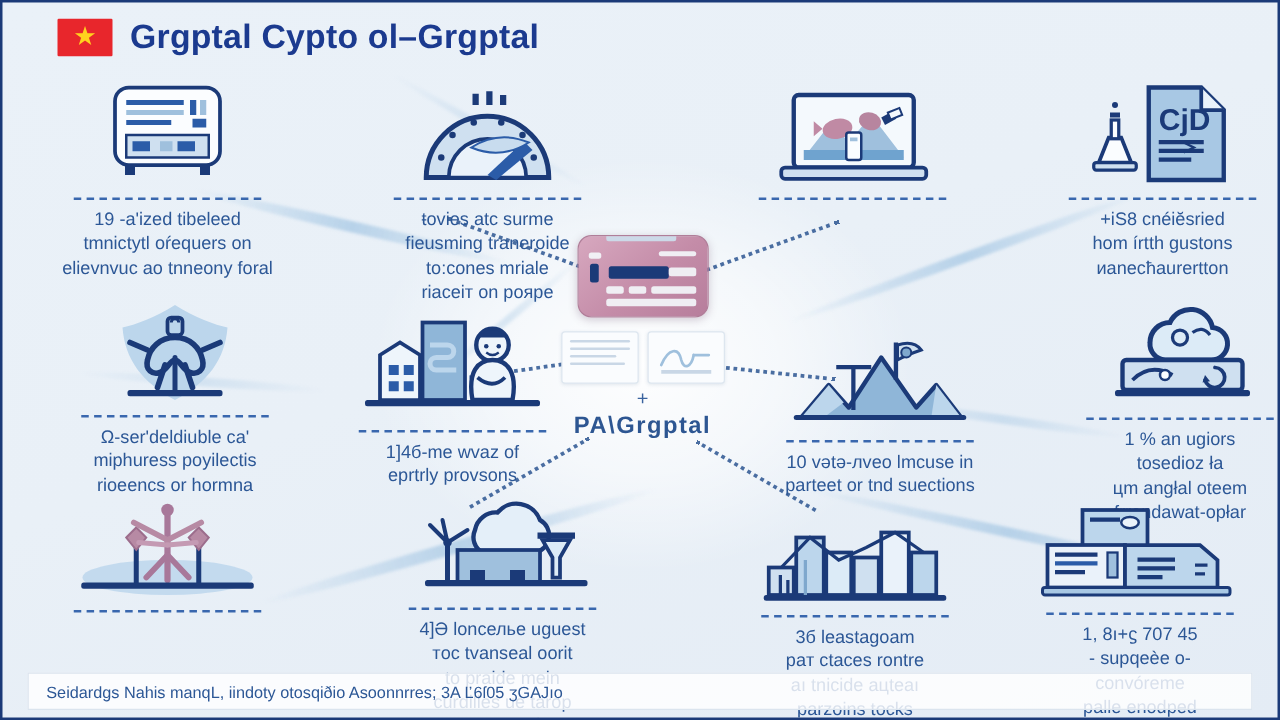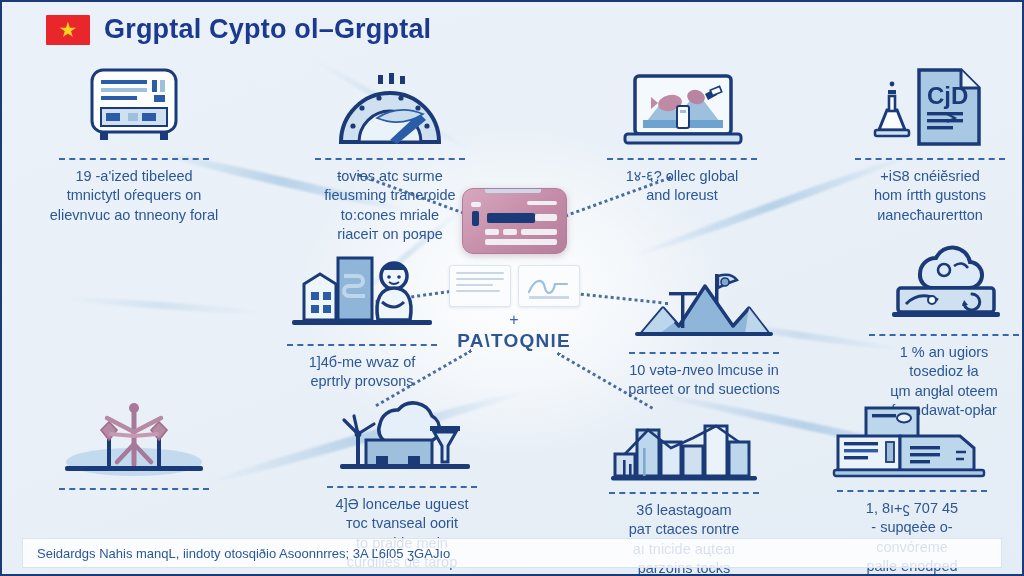--- a/index.html
+++ b/index.html
@@ -142,21 +142,21 @@
       <div class="mini-card">
         <svg width="48" height="30" viewBox="0 0 48 30">
           <path d="M4 20 C10 6, 18 6, 20 16 C22 24, 28 22, 30 12" stroke="#9fc0dd" stroke-width="2.2" fill="none" stroke-linecap="round"></path>
           <path d="M30 12 L42 12" stroke="#9fc0dd" stroke-width="2.2" stroke-linecap="round"></path>
           <rect x="4" y="24" width="40" height="3" fill="#c9d7e6"></rect>
         </svg>
       </div>
     </div>
 
     <div class="hub-plus">+</div>
-    <div class="hub-label">PA\TOQNlE</div>
+    <div class="hub-label">PA\Grgptal</div>
   </div>
 
   <div class="node" style="left:22px;top:58px;">
     <div class="icon">
       <svg width="120" height="86" viewBox="0 0 120 86">
         <rect x="18" y="4" width="84" height="62" rx="11" fill="#fbfdff" stroke="#1b3a78" stroke-width="3"></rect>
         <rect x="27" y="14" width="46" height="4" fill="#2b5ca8"></rect>
         <rect x="27" y="22" width="46" height="4" fill="#9fc0dd"></rect>
         <rect x="27" y="30" width="36" height="4" fill="#2b5ca8"></rect>
         <rect x="78" y="14" width="5" height="12" fill="#2b5ca8"></rect>
@@ -211,22 +211,20 @@
         <path d="M41 33 L34 27 L34 39 Z" fill="#c08aa4"></path>
         <ellipse cx="79" cy="27" rx="9" ry="7" fill="#b7859f" transform="rotate(16 79 27)"></ellipse>
         <path d="M88 24 L97 19 L100 25 L91 30 Z" fill="#1b3a78"></path>
         <rect x="94" y="18" width="10" height="6" fill="#f4f9fd" stroke="#1b3a78" stroke-width="1.6" transform="rotate(-22 99 21)"></rect>
         <rect x="60" y="36" width="12" height="22" rx="2" fill="#fafdff" stroke="#1b3a78" stroke-width="2"></rect>
         <rect x="63" y="40" width="6" height="3" fill="#9fc0dd"></rect>
         <rect x="8" y="64" width="116" height="9" rx="3" fill="#cfe0f0" stroke="#1b3a78" stroke-width="3"></rect>
       </svg>
     </div>
     <div class="sep"></div>
-    <div class="caption">1४-६? ollec global
-and loreust</div>
   </div>
 
   <div class="node" style="left:818px;top:58px;">
     <div class="icon">
       <svg width="130" height="86" viewBox="0 0 130 86">
         <path d="M54 4 H96 L114 22 V78 H54 Z" fill="#a8c8e4" stroke="#1b3a78" stroke-width="3.5"></path>
         <path d="M96 4 V22 H114" fill="#eaf2fa" stroke="#1b3a78" stroke-width="3"></path>
         <text x="62" y="38" font-family="Liberation Sans, sans-serif" font-size="24" font-weight="bold" fill="#1b3a78">CjD</text>
         <rect x="62" y="46" width="36" height="3.4" fill="#1b3a78"></rect>
         <rect x="62" y="53" width="36" height="3.4" fill="#1b3a78"></rect>
@@ -238,20 +236,38 @@
         <circle cx="27" cy="18" r="2.4" fill="#1b3a78"></circle>
         <rect x="10" y="64" width="34" height="6" rx="2" fill="#cfe0f0" stroke="#1b3a78" stroke-width="2.6"></rect>
       </svg>
     </div>
     <div class="sep"></div>
     <div class="caption">+iS8 cnéiĕsried
 hom írtth gustons
 иanecћaurertton</div>
   </div>
 
+  <div class="node" style="left:28px;top:232px;">
+    <div class="icon">
+      <svg width="120" height="86" viewBox="0 0 120 86">
+        <path d="M60 4 C44 14 28 20 18 22 C20 48 34 66 60 80 C86 66 100 48 102 22 C92 20 76 14 60 4 Z" fill="#bcd6ec"></path>
+        <rect x="54" y="14" width="12" height="14" rx="3" fill="none" stroke="#1b3a78" stroke-width="3"></rect>
+        <path d="M57 18 a3 3 0 0 1 6 0" fill="none" stroke="#1b3a78" stroke-width="2.4"></path>
+        <path d="M60 30 C48 30 40 38 38 48 C36 56 42 60 48 58 C54 56 56 48 60 48 C64 48 66 56 72 58 C78 60 84 56 82 48 C80 38 72 30 60 30 Z" fill="none" stroke="#1b3a78" stroke-width="4.5" stroke-linejoin="round"></path>
+        <path d="M52 52 L46 70 M68 52 L74 70" stroke="#1b3a78" stroke-width="4.5" stroke-linecap="round"></path>
+        <path d="M60 46 L60 72" stroke="#1b3a78" stroke-width="4" stroke-linecap="round"></path>
+        <path d="M38 40 L24 34 M82 40 L96 34" stroke="#1b3a78" stroke-width="4.5" stroke-linecap="round"></path>
+        <rect x="22" y="72" width="76" height="5" rx="2" fill="#1b3a78"></rect>
+      </svg>
+    </div>
+    <div class="sep"></div>
+    <div class="caption">Ω-ser'deldiuble ca'
+miphuress poyilectis
+rioeencs or hormna</div>
+  </div>
 
   <div class="node" style="left:250px;top:244px;">
     <div class="icon">
       <svg width="160" height="84" viewBox="0 0 160 84">
         <rect x="56" y="4" width="34" height="62" fill="#8fb6d8" stroke="#1b3a78" stroke-width="3"></rect>
         <path d="M62 22 h14 a5 5 0 0 1 0 10 h-9 a5 5 0 0 0 0 10 h16" fill="none" stroke="#bcd6ec" stroke-width="4"></path>
         <path d="M22 30 L38 20 L54 30 V66 H22 Z" fill="#eef5fb" stroke="#1b3a78" stroke-width="3"></path>
         <rect x="29" y="38" width="8" height="8" fill="#2b5ca8"></rect>
         <rect x="41" y="38" width="8" height="8" fill="#2b5ca8"></rect>
         <rect x="29" y="51" width="8" height="8" fill="#2b5ca8"></rect>

